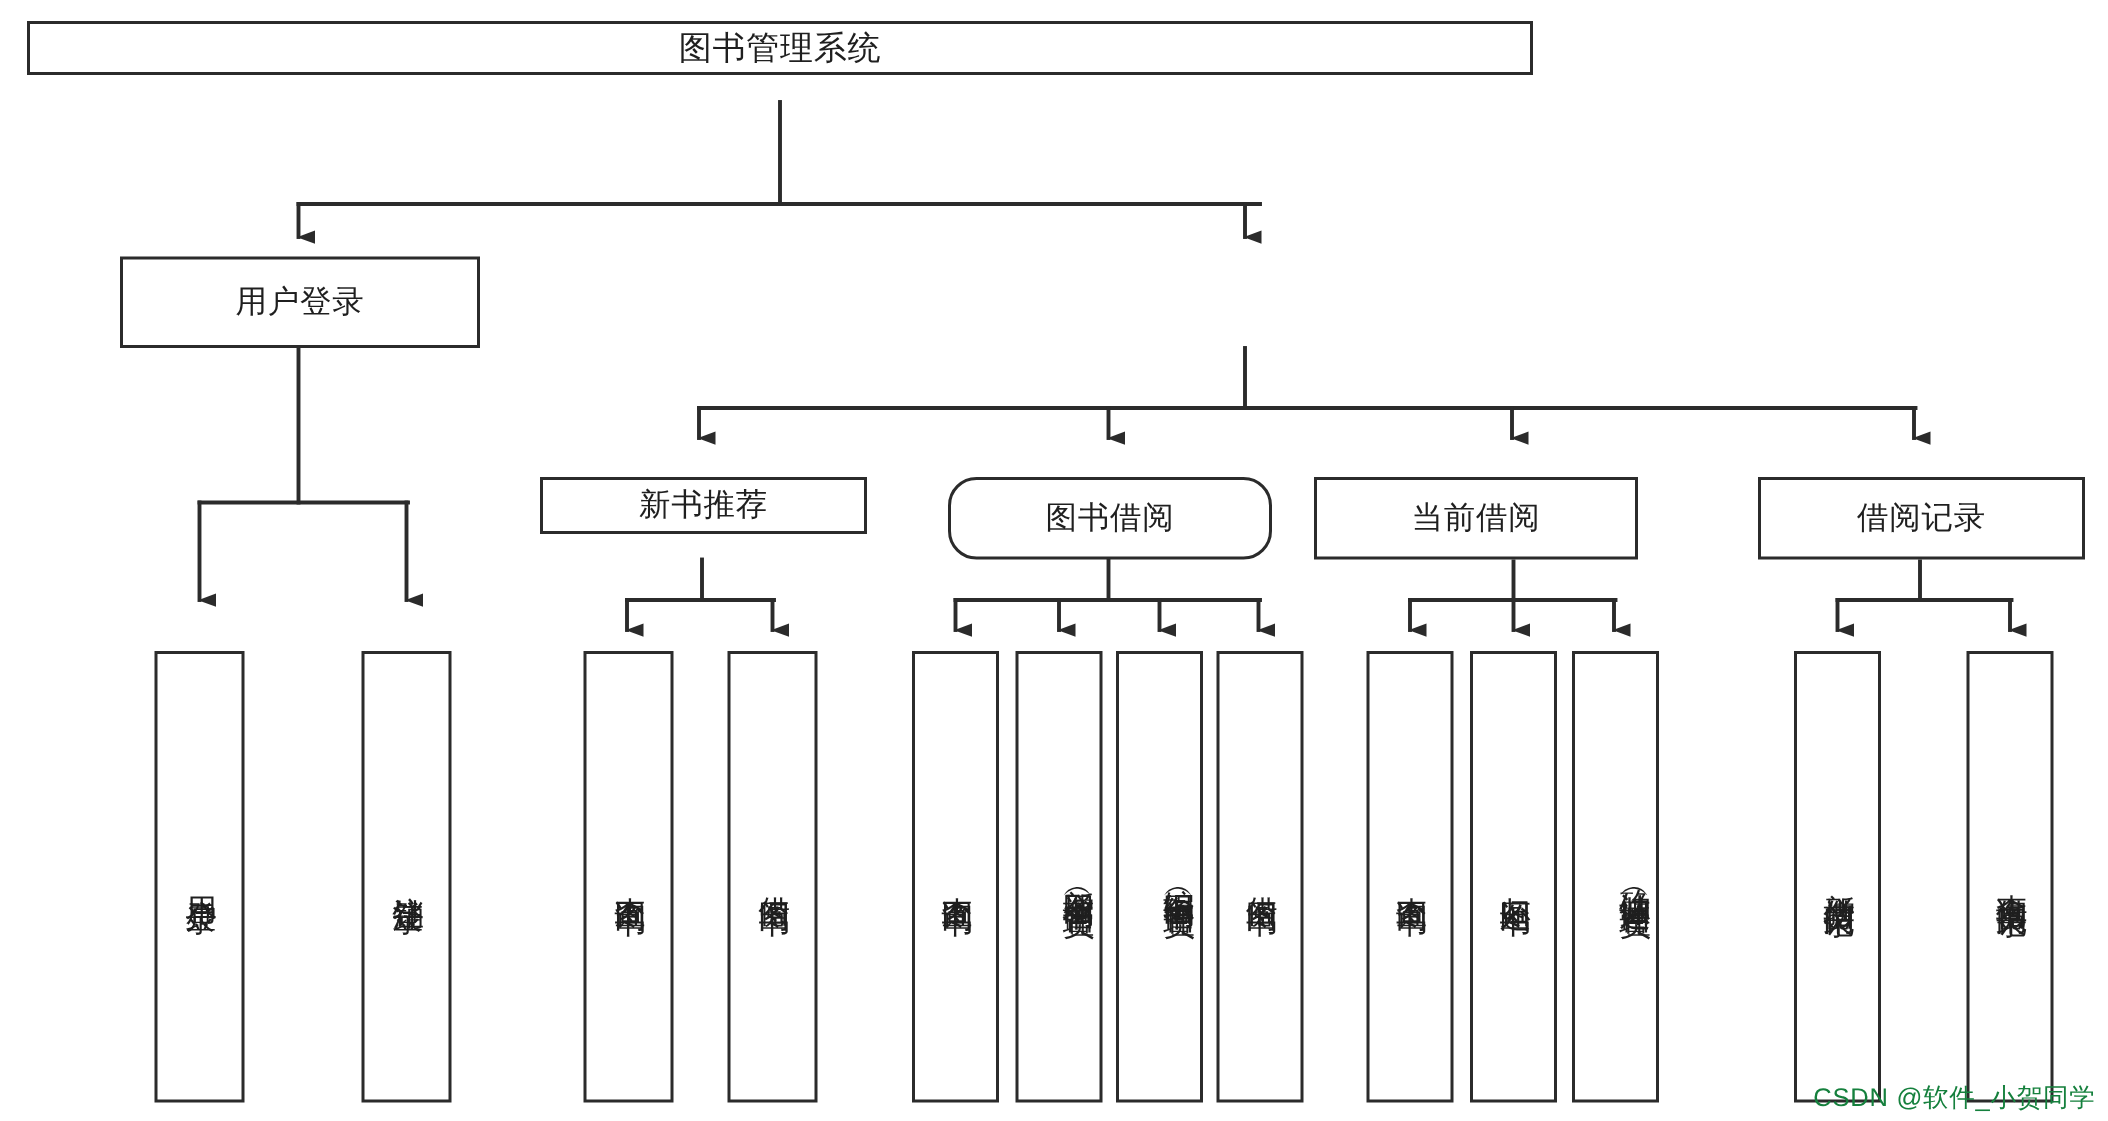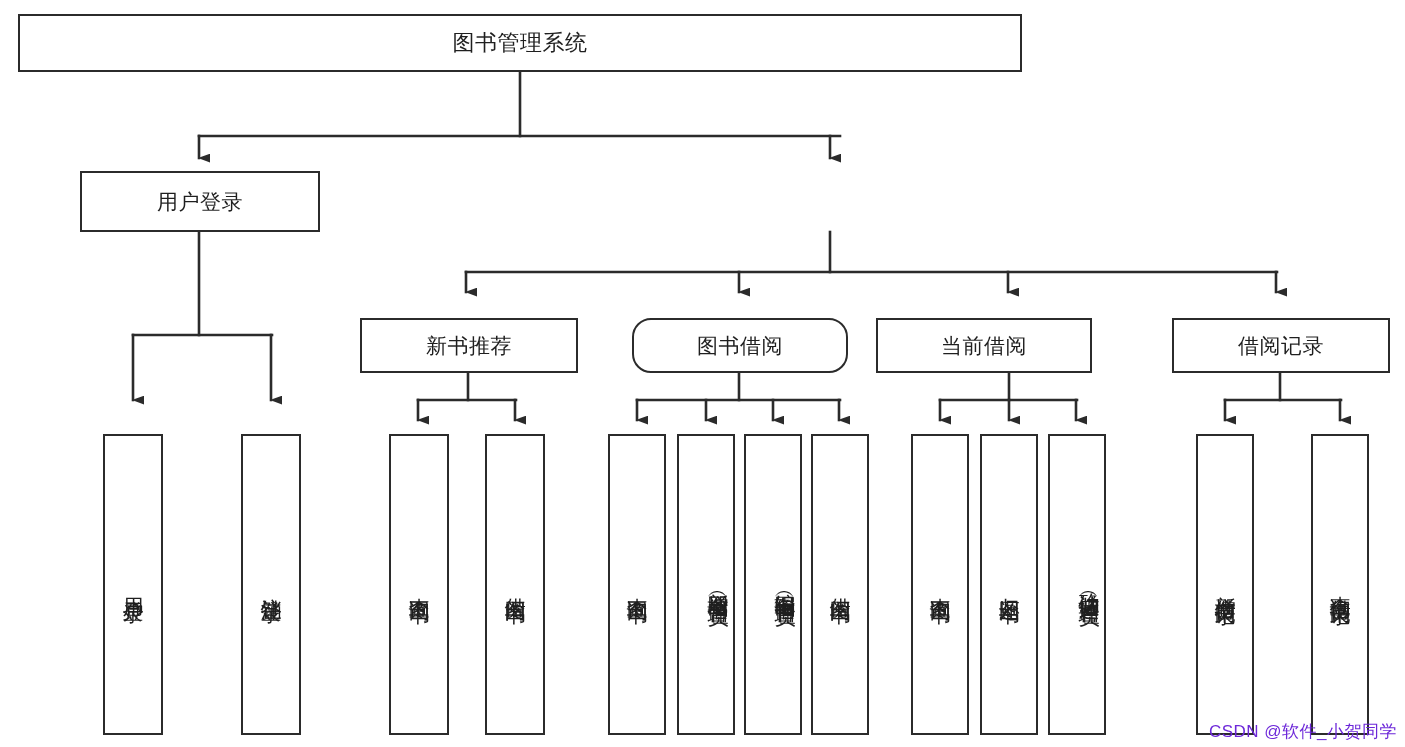--- a/index.html
+++ b/index.html
@@ -61,21 +61,21 @@
     align-items: flex-start;
   }
   .node-v.v-center {
     align-items: center;
   }
   .watermark {
     position: absolute;
     right: 8px;
     bottom: 4px;
     font-size: 17px;
-    color: #6d28d9;
+    color: #15803d;
     z-index: 5;
     white-space: nowrap;
     letter-spacing: 0.5px;
   }
 </style>
 </head>
 <body>
 
 <div id="canvas">
 
@@ -123,26 +123,26 @@
       <path d="M1009,400 L1009,420" marker-end="url(#arw)"></path>
       <path d="M1076,400 L1076,420" marker-end="url(#arw)"></path>
 
       <path d="M1280,373 L1280,400"></path>
       <path d="M1225,400 L1341,400"></path>
       <path d="M1225,400 L1225,420" marker-end="url(#arw)"></path>
       <path d="M1340,400 L1340,420" marker-end="url(#arw)"></path>
     </g>
   </svg>
 
-  <div class="node node-h node-root" style="left:18px; top:14px; width:1004px; height:58px;">图书管理系统</div>
+  <div class="node node-h node-root" style="left:18px; top:14px; width:1004px; height:36px;">图书管理系统</div>
 
   <div class="node node-h" style="left:80px; top:171px; width:240px; height:61px;">用户登录</div>
 
 
-  <div class="node node-h" style="left:360px; top:318px; width:218px; height:55px;">新书推荐</div>
+  <div class="node node-h" style="left:360px; top:318px; width:218px; height:38px;">新书推荐</div>
 
   <div class="node node-h" style="left:632px; top:318px; width:216px; height:55px;border-radius:19px;">图书借阅</div>
 
   <div class="node node-h" style="left:852px; top:318px; width:216px; height:55px;margin-left:24px;">当前借阅</div>
 
   <div class="node node-h" style="left:1172px; top:318px; width:218px; height:55px;">借阅记录</div>
 
   <div class="node node-v v-center" style="left:103px; top:434px; width:60px; height:301px;">用户登录</div>
 
   <div class="node node-v v-center" style="left:241px; top:434px; width:60px; height:301px;">注销登录</div>

